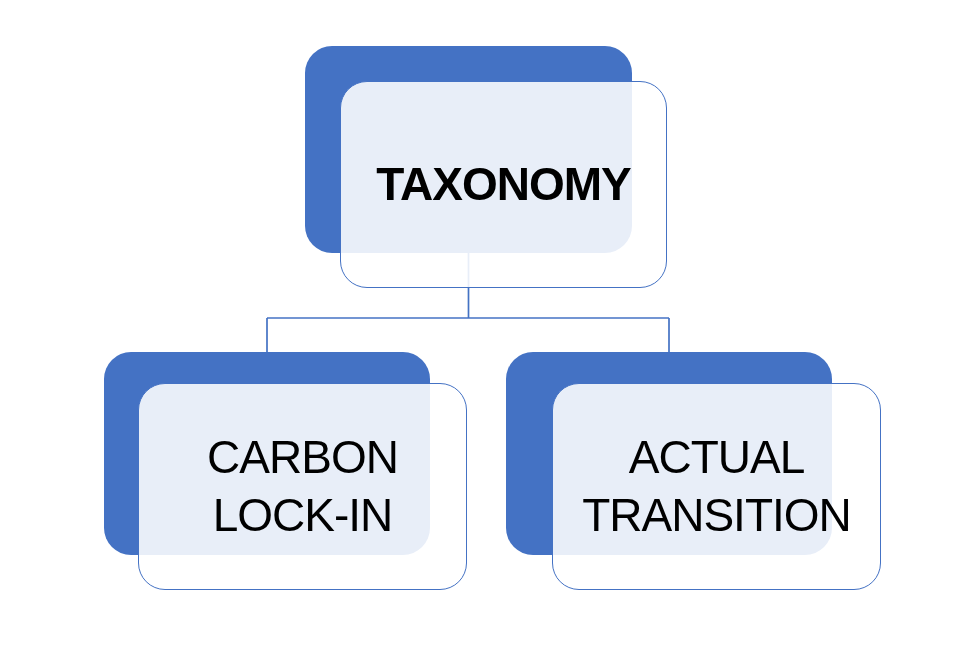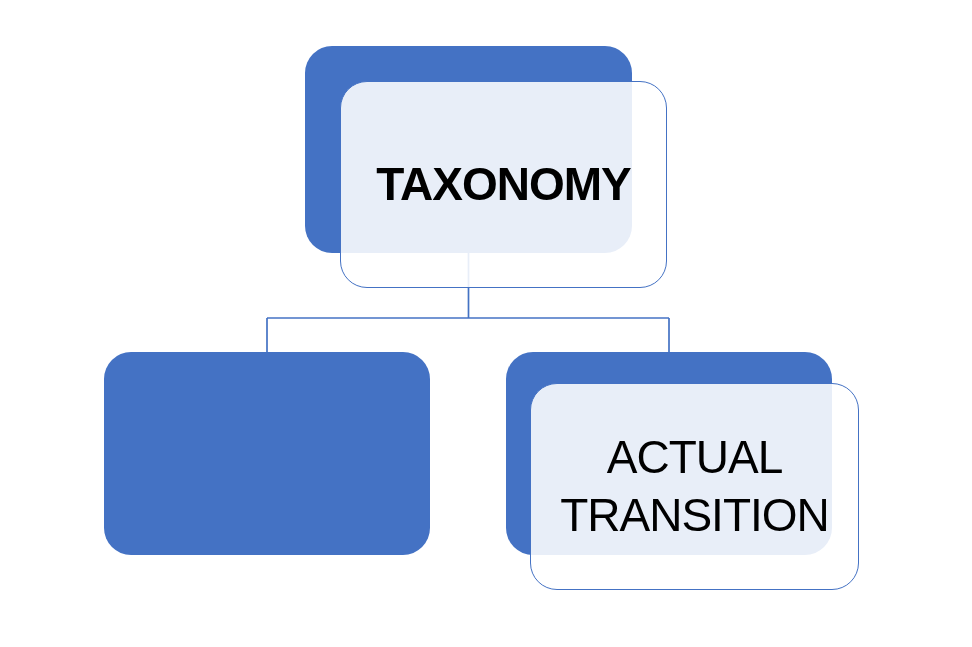--- a/index.html
+++ b/index.html
@@ -50,21 +50,21 @@
     padding: 0 6px;
   }
   
   .back-top   { left: 305px; top: 46px;  width: 327px; height: 207px; }
   .front-top  { left: 340px; top: 81px;  width: 327px; height: 207px; font-weight: bold; }
   
   .back-left  { left: 104px; top: 352px; width: 326px; height: 203px; }
   .front-left { left: 138px; top: 383px; width: 329px; height: 207px; }
   
   .back-right { left: 506px; top: 352px; width: 326px; height: 203px; }
-  .front-right{ left: 530px; top: 383px; width: 329px; height: 207px; }
+  .front-right{ left: 552px; top: 383px; width: 329px; height: 207px; }
 </style>
 </head>
 <body>
 
 <div class="canvas">
 
   <svg class="connectors" viewBox="0 0 972 647" fill="none">
     <path d="M 468.5 253 L 468.5 318" stroke="currentColor" stroke-width="1.7"></path>
     <path d="M 267 318 L 669 318" stroke="currentColor" stroke-width="1.7"></path>
     <path d="M 267 318 L 267 353" stroke="currentColor" stroke-width="1.7"></path>
@@ -73,20 +73,23 @@
 
   <div class="node">
     <div class="back-shape back-top"></div>
     <div class="front-card front-top">
       <span class="node-label">TAXONOMY</span>
     </div>
   </div>
 
   <div class="node">
     <div class="back-shape back-left"></div>
+    <div class="front-card front-left">
+      <span class="node-label">CARBON LOCK-IN</span>
+    </div>
   </div>
 
   <div class="node">
     <div class="back-shape back-right"></div>
     <div class="front-card front-right">
       <span class="node-label">ACTUAL TRANSITION</span>
     </div>
   </div>
 
 </div>

